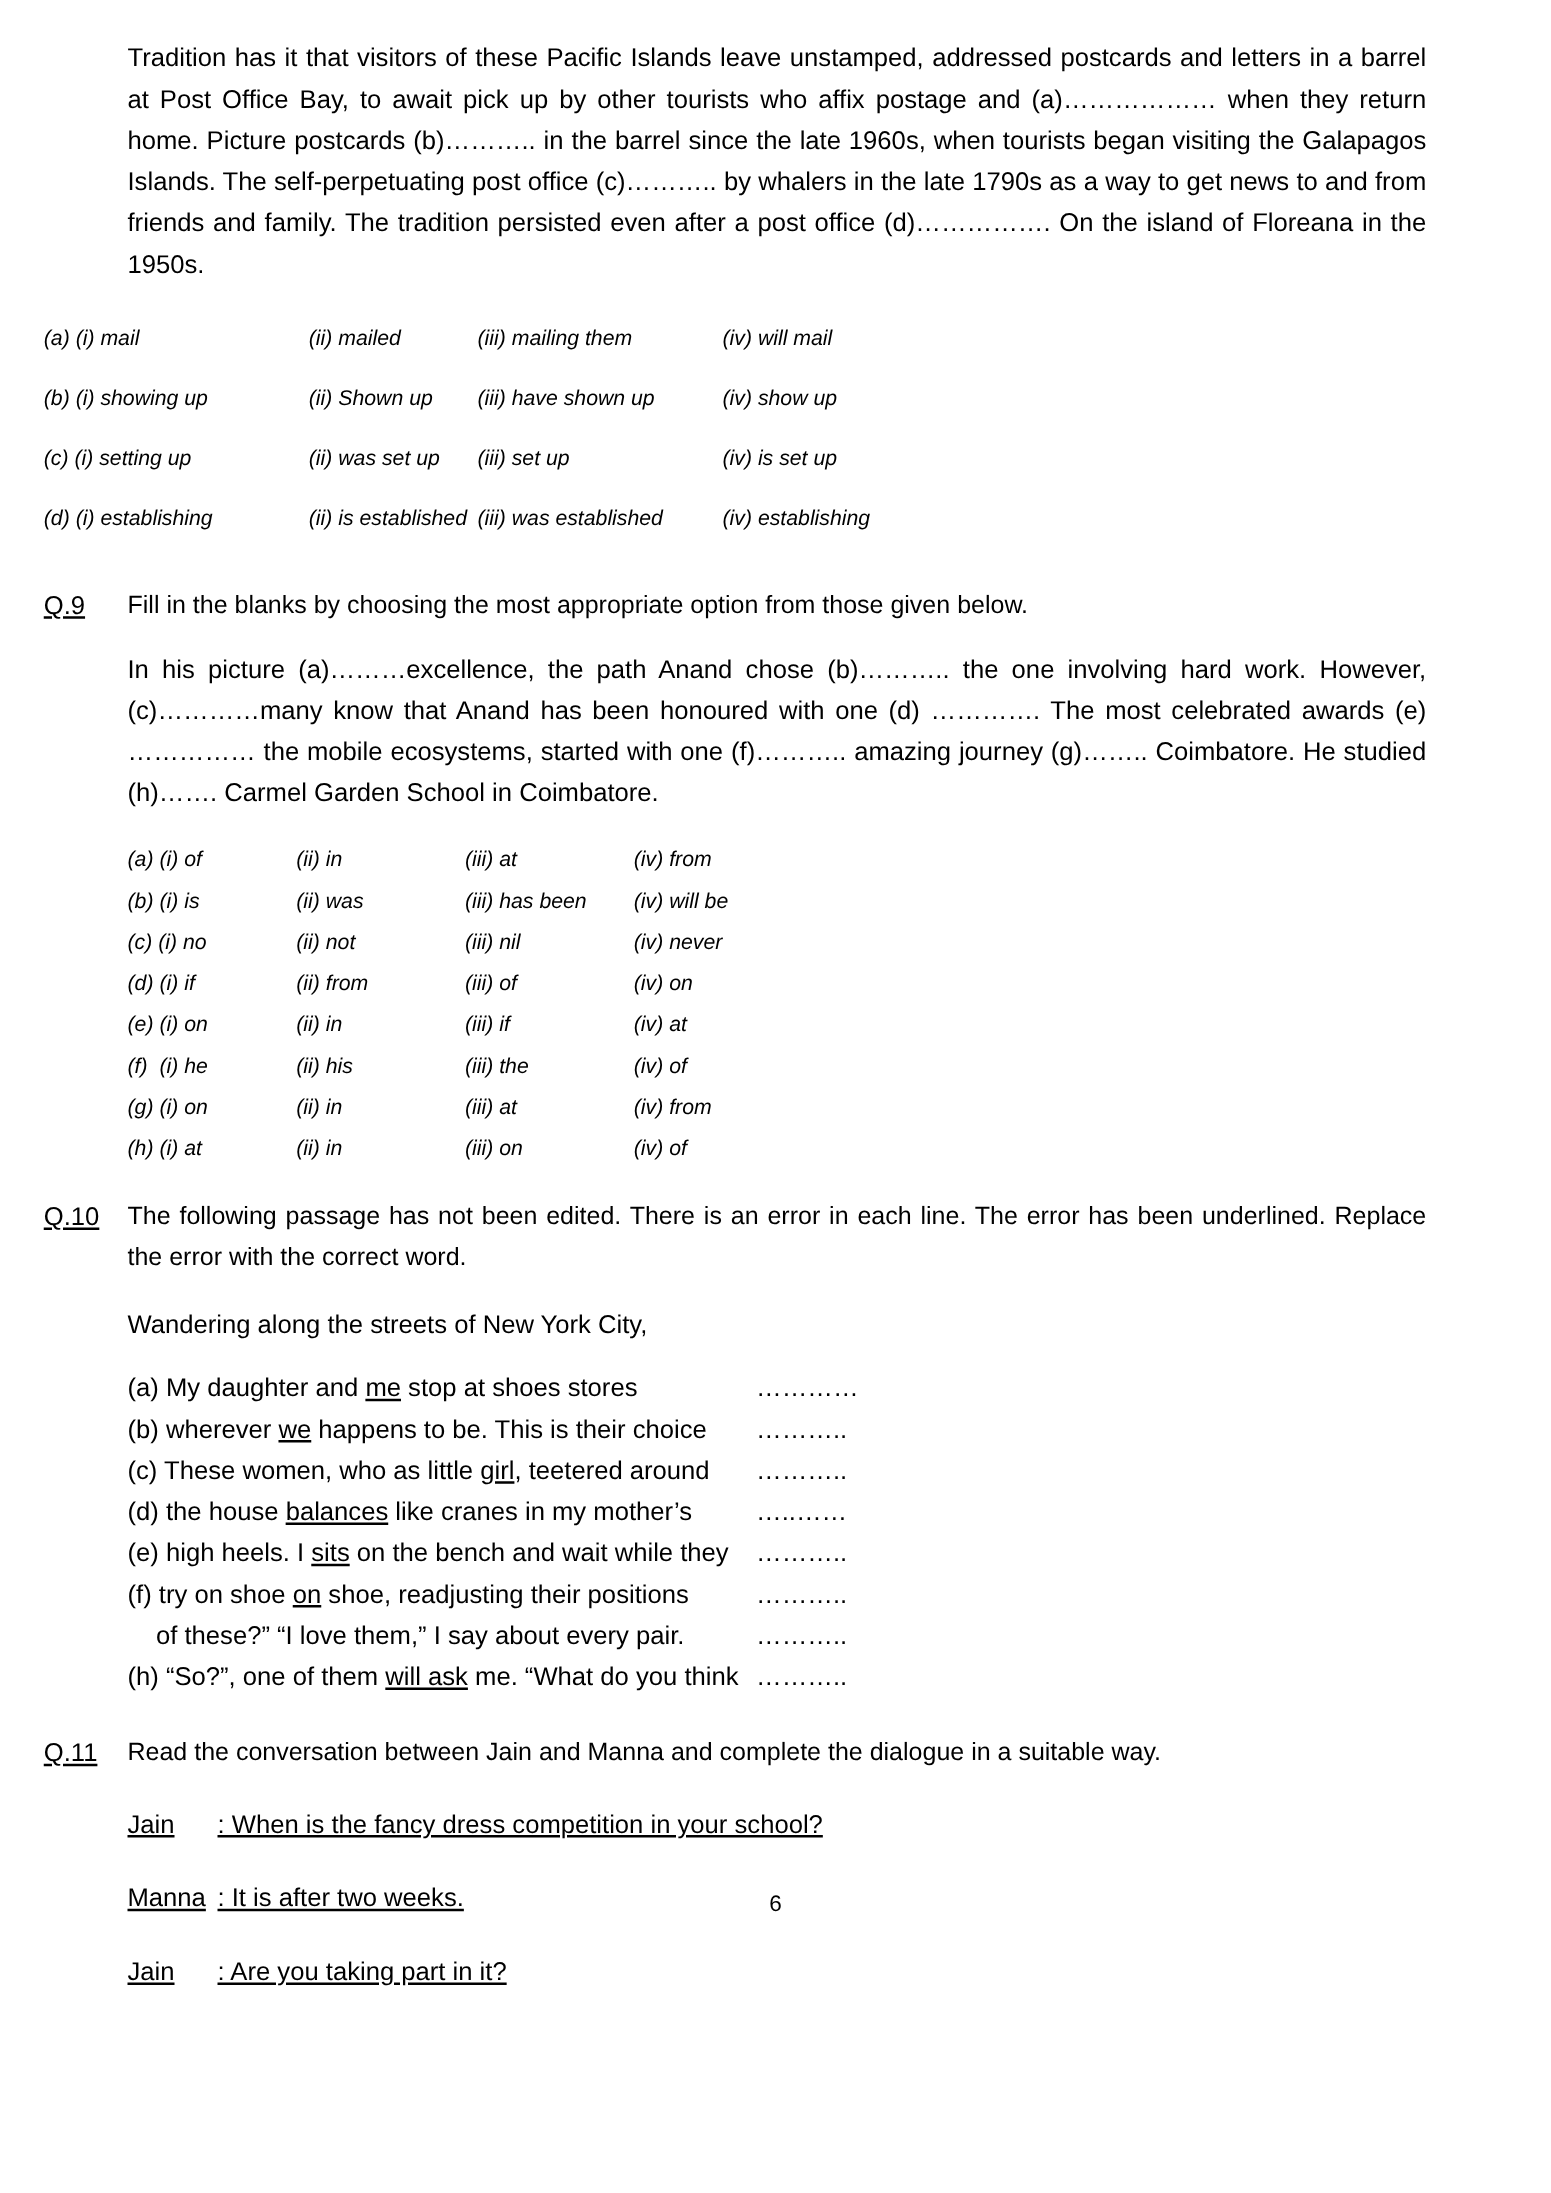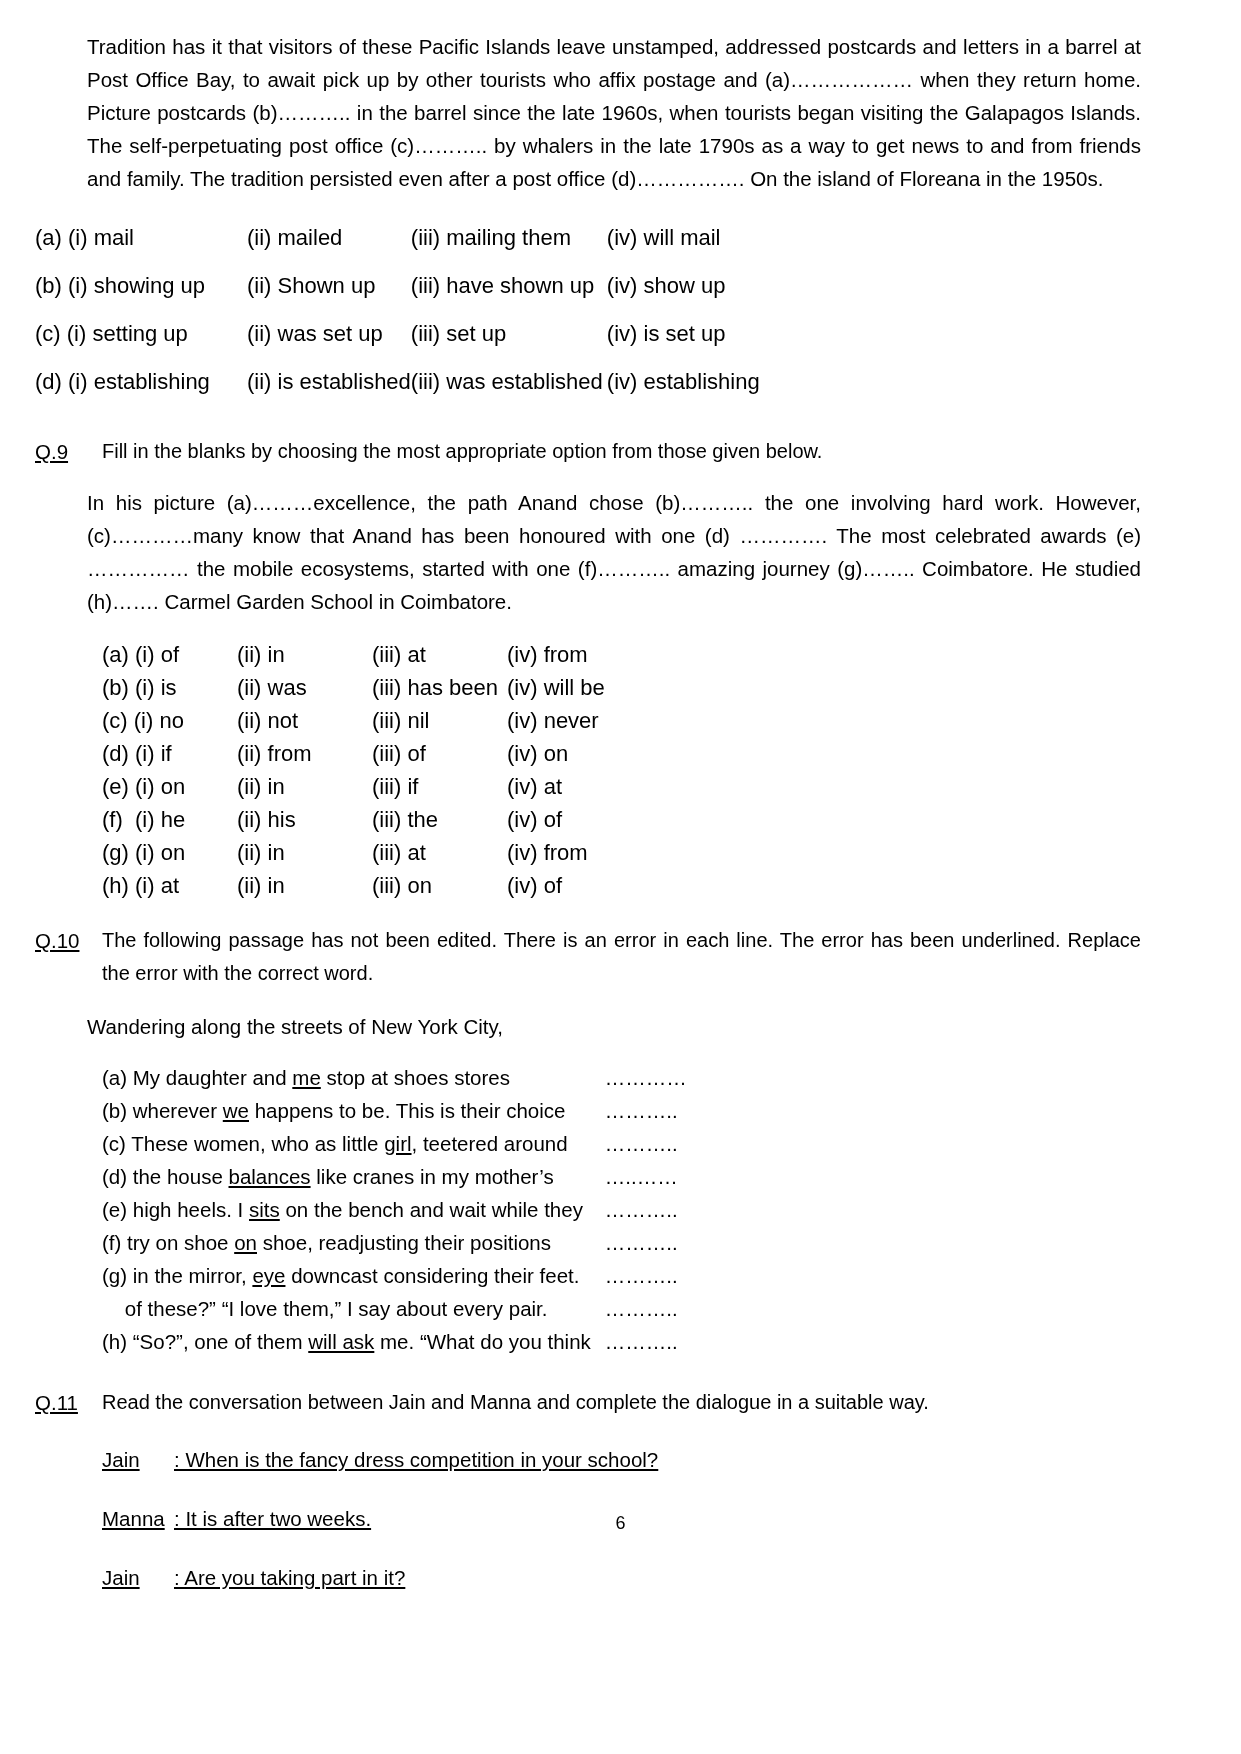--- a/index.html
+++ b/index.html
@@ -25,21 +25,21 @@
 
   
   .para {
     font-size: 20.5px;
     line-height: 33px;
     text-align: justify;
     text-justify: inter-word;
     margin: 0;
   }
   .indent {
-    margin-left: 52px;
+    margin-left: 67px;
   }
 
   
   .qrow {
     display: flex;
     align-items: flex-start;
     margin-top: 22px;
     justify-content: center;
   }
   .qlabel {
@@ -54,22 +54,23 @@
     font-size: 20px;
     line-height: 33px;
     text-align: justify;
     text-justify: inter-word;
   }
   .qbody.nojustify { text-align: left; }
 
   
   .opt-table {
     border-collapse: collapse;
-    font-size: 22px;
-    line-height: 33px;
+    font-size: 17px;
+    line-height: 33px;
+    font-style: italic;
   }
   .opt-table td {
     padding: 0;
     vertical-align: top;
     white-space: nowrap;
   }
 
   
   .opt8 {
     margin-top: 26px;
@@ -250,24 +251,20 @@
       </tr>
       <tr>
         <td class="txt"><span>(e)</span> <span>high heels. I </span><u class="err">sits</u><span> on the bench and wait while they</span></td>
         <td class="dots">………..</td>
       </tr>
       <tr>
         <td class="txt"><span>(f)</span> <span> try on shoe </span><u class="err">on</u><span> shoe, readjusting their positions</span></td>
         <td class="dots">………..</td>
       </tr>
       <tr>
-        <td class="txt"><span>(g)</span> <span>in the mirror,  </span><u class="err">eye</u><span> downcast considering their feet.</span></td>
-        <td class="dots">………..</td>
-      </tr>
-      <tr>
         <td class="txt"><span style="white-space:pre">    of these?” “I love them,” I say about every pair.</span></td>
         <td class="dots">………..</td>
       </tr>
       <tr>
         <td class="txt"><span>(h)</span> <span>“So?”, one of them </span><u class="err">will ask</u><span> me. “What do you think</span></td>
         <td class="dots">………..</td>
       </tr>
     </tbody>
   </table>
 

